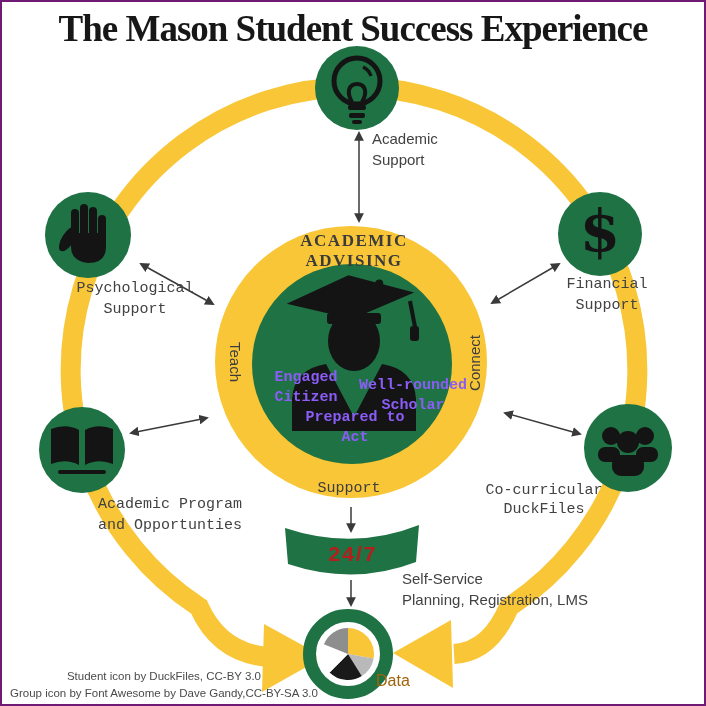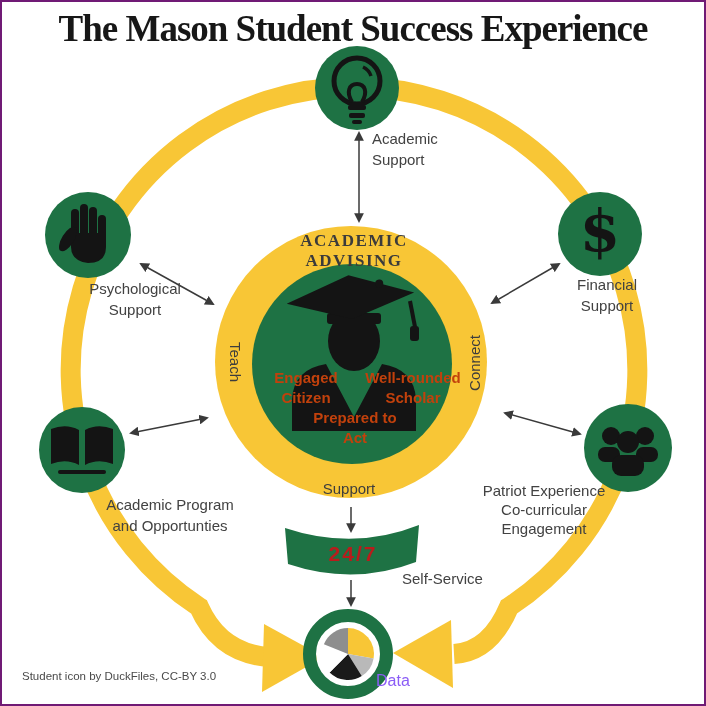--- a/index.html
+++ b/index.html
@@ -8,39 +8,39 @@
     border:2px solid #701a75;box-sizing:border-box;overflow:hidden;
     font-family:"Liberation Sans",sans-serif;color:#3f3f3f;
   }
   .stage svg.diagram{position:absolute;left:0;top:0;z-index:1;}
   .txt{position:absolute;z-index:2;}
   .page-title{
     left:50%;top:5px;transform:translateX(-50%);white-space:nowrap;
     font-family:"Liberation Serif",serif;font-weight:bold;font-size:37px;
     color:#171717;letter-spacing:-1px;
   }
-  .ctr{transform:translateX(-50%);text-align:center;}
+  .ctr{transform:translateX(-50%);text-align:center;font-family:Liberation Mono, monospace;}
   .node-label{font-size:15px;line-height:21px;color:#424242;}
   .advising{
     font-family:"Liberation Serif",serif;font-weight:bold;font-size:17px;
     letter-spacing:1.5px;color:#3b3b3b;line-height:20px;
   }
-  .white-val{font-weight:bold;font-size:15px;line-height:20px;color:#c2410c;}
+  .white-val{font-weight:bold;font-size:15px;line-height:20px;color:#8b5cf6;}
   .ring-word{font-size:15px;color:#3d3d3d;}
   .rot-cw{transform:translate(-50%,-50%) rotate(90deg);}
   .rot-ccw{transform:translate(-50%,-50%) rotate(-90deg);}
   .ribbon-text{
     font-weight:bold;font-size:21px;letter-spacing:2px;color:#b91c1c;
     transform:translateX(-50%);
   }
   .dollar{
     font-family:"DejaVu Serif",serif;font-weight:bold;font-size:58px;color:#141414;
     transform:translate(-50%,-54%);line-height:58px;
   }
-  .data-label{font-size:16px;color:#8b5cf6;}
+  .data-label{font-size:16px;color:#a16207;}
   .credits{font-size:11.5px;line-height:17px;color:#4a4a4a;}
 </style>
 </head>
 <body>
 
 <div class="stage">
 
   <svg class="diagram" width="706" height="706" viewBox="0 0 706 706">
     <defs>
       <marker id="ah" viewBox="0 0 10 10" refX="8" refY="5" markerWidth="6.5" markerHeight="6.5" orient="auto-start-reverse">
@@ -138,21 +138,21 @@
 
   <div class="txt ctr advising" style="left:352px;top:229px;">
     <div>ACADEMIC</div>
     <div>ADVISING</div>
   </div>
 
   <div class="txt ctr white-val" style="left:304px;top:366px;">
     <div>Engaged</div>
     <div>Citizen</div>
   </div>
-  <div class="txt ctr white-val" style="left:411px;top:366px;">
+  <div class="txt ctr white-val" style="left:411px;top:374px;">
     <div>Well-rounded</div>
     <div>Scholar</div>
   </div>
   <div class="txt ctr white-val" style="left:353px;top:406px;">
     <div>Prepared to</div>
     <div>Act</div>
   </div>
 
   <div class="txt ring-word rot-cw" style="left:233px;top:360px;">Teach</div>
   <div class="txt ring-word rot-ccw" style="left:472px;top:361px;">Connect</div>
@@ -168,32 +168,33 @@
   </div>
   <div class="txt ctr node-label" style="left:582px;top:272px;margin-left:23px;">
     <div>Financial</div>
     <div>Support</div>
   </div>
   <div class="txt ctr node-label" style="left:168px;top:492px;">
     <div>Academic Program</div>
     <div>and Opportunties</div>
   </div>
   <div class="txt ctr node-label" style="left:542px;top:479px;line-height:19px;">
-    <div>Patriot Experience</div>
     <div>Co-curricular</div>
-    <div>Engagement</div>
+    <div>DuckFiles</div>
   </div>
 
   <div class="txt dollar" style="left:598px;top:231px;">$</div>
 
   <div class="txt ribbon-text" style="left:351px;top:540px;">24/7</div>
 
   <div class="txt node-label" style="left:400px;top:566px;">
     <div>Self-Service</div>
+    <div>Planning, Registration, LMS</div>
   </div>
 
   <div class="txt data-label" style="left:374px;top:670px;">Data</div>
 
-  <div class="txt credits" style="left:20px;top:666px;text-align:center;">
+  <div class="txt credits" style="left:8px;top:666px;text-align:center;">
     <div>Student icon by DuckFiles, CC-BY 3.0</div>
+    <div>Group icon by Font Awesome by Dave Gandy,CC-BY-SA 3.0</div>
   </div>
 
 </div>
 
 </body></html>

